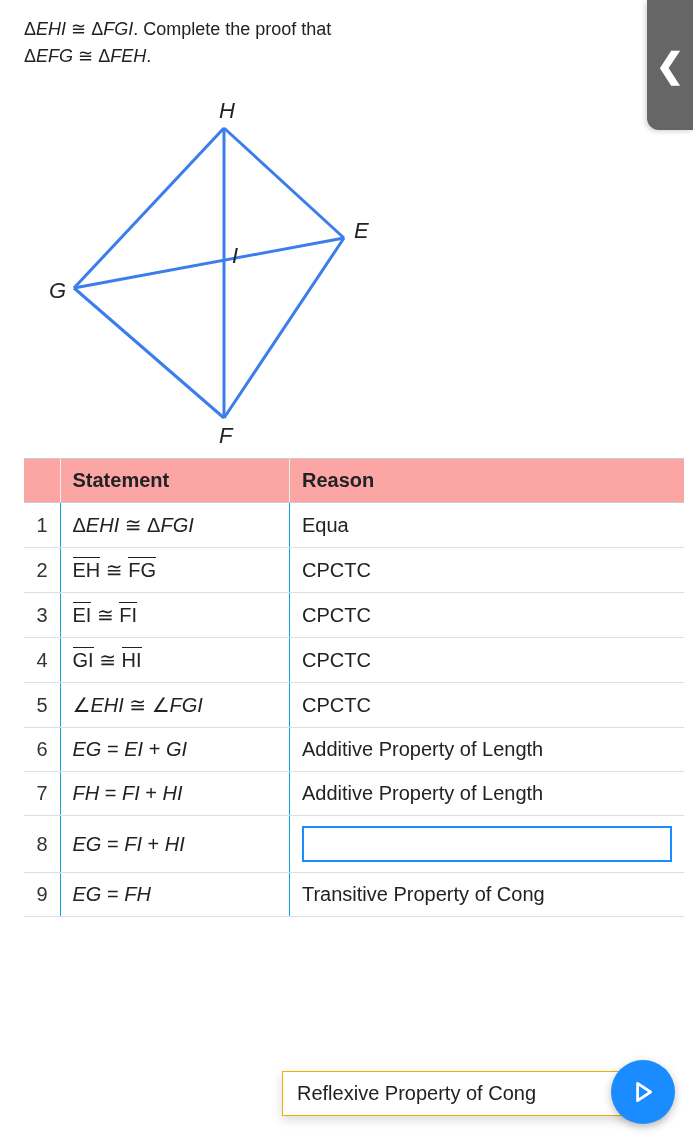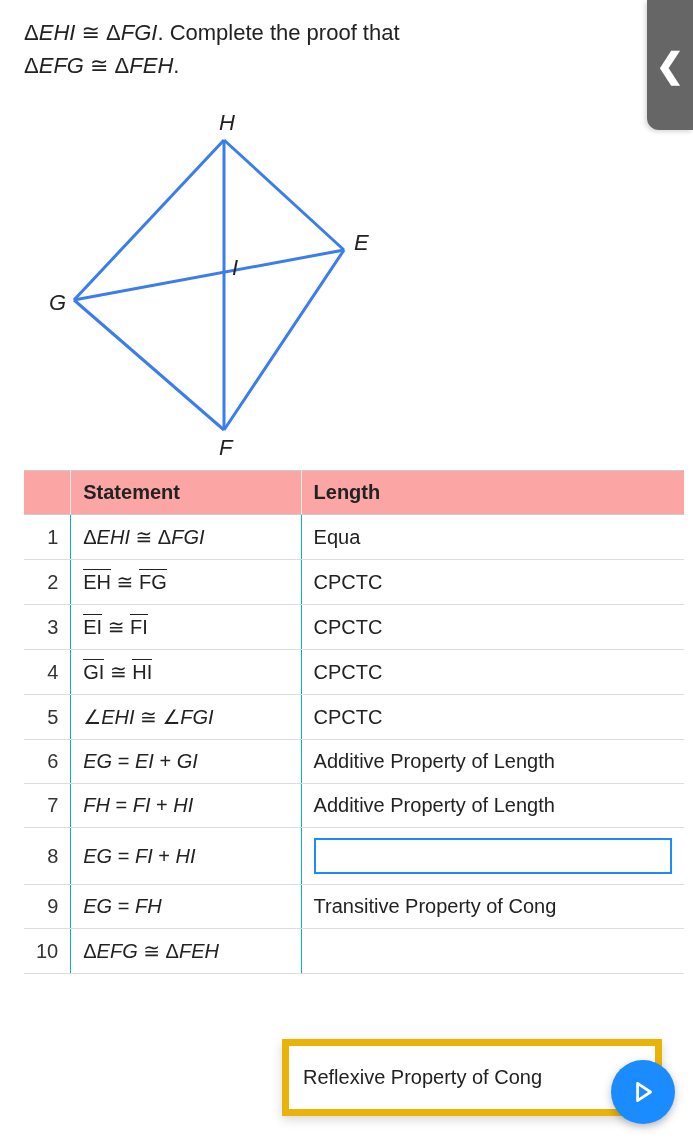--- a/index.html
+++ b/index.html
@@ -9,21 +9,21 @@
     color: #222;
     width: 693px;
     height: 1142px;
     background: #fff;
     position: relative;
     overflow: hidden;
   }
   .problem-text {
     padding: 16px 24px 8px 24px;
     line-height: 1.5;
-    font-size: 22px;
+    font-size: 18px;
     max-width: 560px;
   }
   .ital { font-style: italic; }
   .diagram-wrap {
     padding: 10px 24px 10px 24px;
   }
   svg.diagram { display: block; }
   .vlabel { font-style: italic; font-family: Verdana, sans-serif; font-size: 22px; }
   table.proof {
     border-collapse: collapse;
@@ -84,24 +84,24 @@
     width: 64px; height:64px;
     border-radius: 50%;
     background: #1a8cff;
     display:flex; align-items:center; justify-content:center;
     box-shadow: 0 3px 8px rgba(0,0,0,0.25);
   }
   .next-fab svg { fill:none; stroke:#fff; stroke-width:3; }
   .dropdown-pop {
     position:absolute;
     background:#fff;
-    border:7px solid #eab308;
+    border:1px solid #eab308;
     box-shadow: 0 4px 10px rgba(0,0,0,0.15);
     font-size:20px;
-    padding: 20px 14px;
+    padding: 10px 14px;
   }
 </style>
 </head>
 <body>
 
 <div class="side-tab">
   <span>❮</span>
 </div>
 
 <div class="problem-text">
@@ -125,21 +125,21 @@
     <text x="195" y="355" class="vlabel" fill="#222">F</text>
     <text x="208" y="175" class="vlabel" fill="#222">I</text>
   </svg>
 </div>
 
 <table class="proof">
   <thead>
     <tr>
       <th class="numh"></th>
       <th>Statement</th>
-      <th>Length</th>
+      <th>Reason</th>
     </tr>
   </thead>
   <tbody id="proof-body">
       <tr>
         <td class="num">1</td>
         <td>Δ<span class="ital">EHI</span> ≅ Δ<span class="ital">FGI</span></td>
         <td>Equa</td>
       </tr>
       <tr>
         <td class="num">2</td>
@@ -176,25 +176,20 @@
         <td><span class="ital">EG</span> = <span class="ital">FI</span> + <span class="ital">HI</span></td>
         <td>
           <div class="reason-input"></div>
         </td>
       </tr>
       <tr>
         <td class="num">9</td>
         <td><span class="ital">EG</span> = <span class="ital">FH</span></td>
         <td>Transitive Property of Cong</td>
       </tr>
-      <tr>
-        <td class="num">10</td>
-        <td>Δ<span class="ital">EFG</span> ≅ Δ<span class="ital">FEH</span></td>
-        <td></td>
-      </tr>
     </tbody>
 </table>
 
 <div class="dropdown-pop" style="left:282px; bottom:26px; width:380px;">
   <span>Reflexive Property of Cong</span>
 </div>
 
 <div class="next-fab">
   <svg width="26" height="26" viewBox="0 0 24 24">
     <polygon points="7,4 19,12 7,20" fill="none" stroke="#fff" stroke-width="2.5" stroke-linejoin="round"></polygon>

